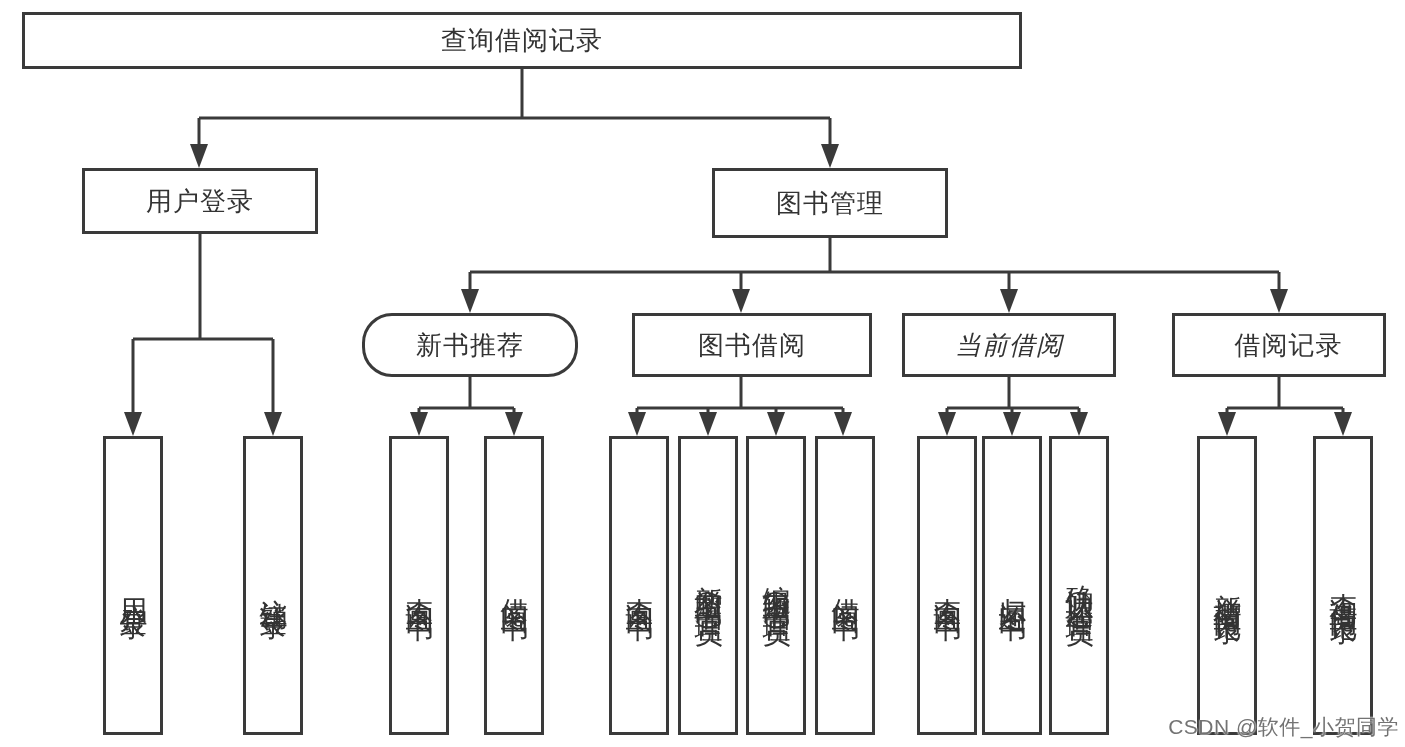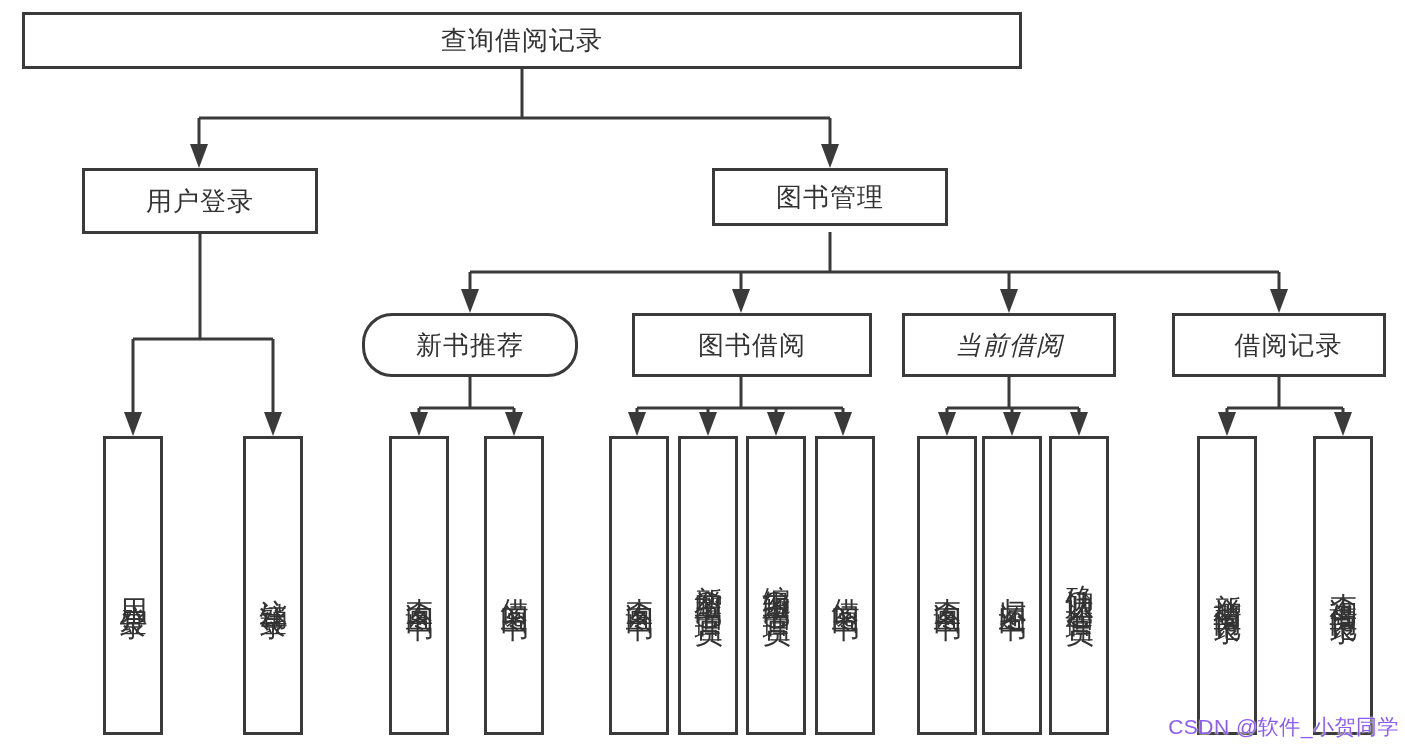--- a/index.html
+++ b/index.html
@@ -24,21 +24,21 @@
     border: 3px solid #3a3a3a;
     box-sizing: border-box;
     display: flex;
     align-items: center;
     justify-content: center;
     z-index: 2;
   }
   .h-label { font-size: 26px; letter-spacing: 1px; white-space: nowrap; }
   .root-box  { left: 22px;  top: 12px;  width: 1000px; height: 57px; }
   .lv2-login { left: 82px;  top: 168px; width: 236px;  height: 66px; }
-  .lv2-mgmt  { left: 712px; top: 168px; width: 236px;  height: 58px; }
+  .lv2-mgmt  { left: 712px; top: 168px; width: 236px;  height: 70px; }
   .lv3 { top: 313px; height: 64px; }
   .lv3-newbook { left: 362px;  width: 216px; border-radius: 30px; }
   .lv3-borrow  { left: 632px;  width: 240px; }
   .lv3-current { left: 902px;  width: 214px; font-style: italic; }
   .lv3-records { left: 1172px; width: 214px; padding-left: 19px; }
   .leaf { top: 436px; height: 299px; width: 60px; }
   .leaf .v-label {
     writing-mode: vertical-rl;
     text-orientation: mixed;
     font-size: 28px;
@@ -58,21 +58,21 @@
   .leaf-10 { left: 982px; }
   .leaf-11 { left: 1049px; }
   .leaf-12 { left: 1197px; }
   .leaf-13 { left: 1313px; }
   .watermark {
     position: absolute;
     right: 6px;
     top: 713px;
     z-index: 5;
     font-size: 21px;
-    color: #8b5cf6;
+    color: #737373;
     letter-spacing: 0.5px;
     text-shadow: 0 0 2px #ffffff, 0 0 2px #ffffff;
     white-space: nowrap;
   }
 </style>
 </head>
 <body>
 
 <div class="canvas">
 

